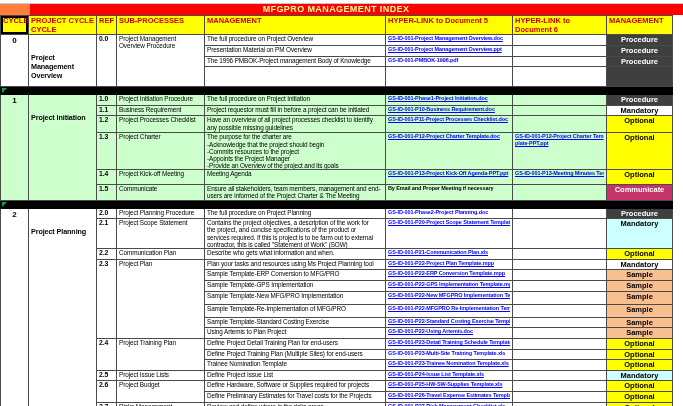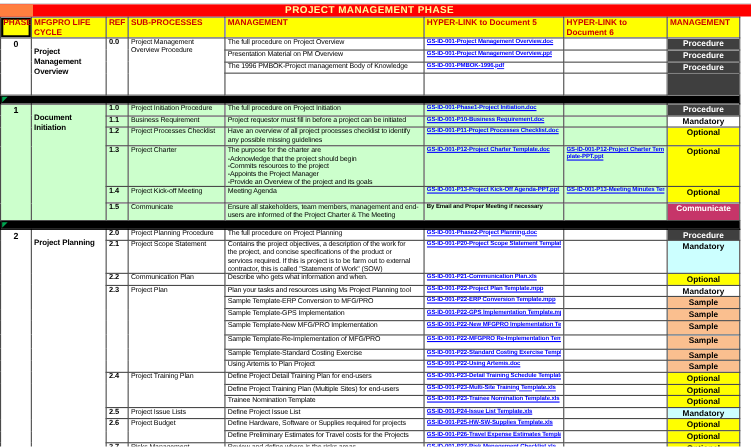--- a/index.html
+++ b/index.html
@@ -19,21 +19,21 @@
   tr.hdr td{background:#ffff00;color:#cc0000;font-weight:bold;font-size:7.5px;line-height:1.15;padding-top:1px;}
   td.hdr-doc{color:#00007a;font-size:5.8px;}
   td.hdr-pref{font-size:9px;}
   td.sel-cell{box-shadow:inset 0 0 0 2px #000;}
   
   tr.sep td{background:#000000;height:7px;padding:0;position:relative;border-color:#000;}
   tr.sep td::before{content:"";position:absolute;left:1px;top:1px;width:0;height:0;
     border-left:5px solid #00a550;border-bottom:5px solid transparent;}
   
   .phase{font-size:8px;font-weight:bold;text-align:center;padding-top:1px;}
-  .lc{font-size:7.2px;font-weight:bold;line-height:1.25;padding-top:7px;letter-spacing:-.1px;}
+  .lc{font-size:7.2px;font-weight:bold;line-height:1.25;padding-top:18px;letter-spacing:-.1px;}
   .ref{font-size:6.8px;font-weight:bold;letter-spacing:-.1px;}
   .sub{font-size:6.4px;line-height:1.12;letter-spacing:-.1px;}
   .desc{font-size:6.4px;line-height:1.12;letter-spacing:-.12px;white-space:nowrap;}
   .desc div{white-space:nowrap;}
   .doclink{display:block;font-size:5.5px;font-weight:bold;color:#0000ff;text-decoration:underline;
     white-space:nowrap;overflow:hidden;letter-spacing:-.1px;line-height:1.25;}
   .doclink.wraps{white-space:normal;word-break:break-all;}
   .plainnote{display:block;font-size:5.5px;font-weight:bold;color:#000;white-space:nowrap;overflow:hidden;letter-spacing:-.1px;}
   .pref{font-size:7.5px;font-weight:bold;text-align:center;line-height:1.15;padding-top:1px;}
   .p-procedure{background:#3f3f3f;color:#ffffff;}
@@ -43,37 +43,37 @@
   .p-sample{background:#fabf8f;color:#000000;}
   .p-communicate{background:#c63569;color:#ffffff;}
 </style>
 </head>
 <body>
 
 <div class="sheet">
   <div class="topstrip"></div>
   <div class="titlebar">
     <div class="orange-seg"></div>
-    <div class="ttl">PROJECT MANAGEMENT PHASE</div>
+    <div class="ttl">MFGPRO MANAGEMENT INDEX</div>
   </div>
   <table id="grid">
     <colgroup>
       <col style="width:28px">
         <col style="width:68px">
         <col style="width:20px">
         <col style="width:88px">
       <col style="width:181px">
         <col style="width:127px">
         <col style="width:94px">
         <col style="width:66px">
     </colgroup>
     <tbody id="grid-body">
       <tr class="hdr">
-        <td class="sel-cell">PHASE</td>
-        <td>MFGPRO LIFE CYCLE</td>
+        <td class="sel-cell">CYCLE</td>
+        <td>PROJECT CYCLE CYCLE</td>
         <td>REF</td>
         <td>SUB-PROCESSES</td>
         <td>MANAGEMENT</td>
         <td class="hdr-doc">HYPER-LINK to Document 5</td>
         <td class="hdr-doc">HYPER-LINK to Document 6</td>
         <td class="hdr-pref">MANAGEMENT</td>
       </tr>
     <tr style="height: 10px;">
           <td class="phase" rowspan="4" style="background: rgb(255, 255, 255);">0</td>
           <td class="lc" rowspan="4" style="background: rgb(255, 255, 255);">Project Management Overview</td>
@@ -106,21 +106,21 @@
           <td class="desc" style="background: rgb(255, 255, 255);"></td>
           <td style="background: rgb(255, 255, 255);"></td>
           <td style="background: rgb(255, 255, 255);"></td>
           <td class="pref p-procedure"></td>
         </tr>
         <tr class="sep">
           <td colspan="8"></td>
         </tr>
         <tr style="height: 9px;">
           <td class="phase" rowspan="6" style="background: rgb(204, 255, 204);">1</td>
-          <td class="lc" rowspan="6" style="background: rgb(204, 255, 204);">Document Initiation</td>
+          <td class="lc" rowspan="6" style="background: rgb(204, 255, 204);">Project Initiation</td>
           <td class="ref" rowspan="1" style="background: rgb(204, 255, 204);">1.0</td>
           <td class="sub" rowspan="1" style="background: rgb(204, 255, 204);">Project Initiation Procedure</td>
           <td class="desc" style="background: rgb(204, 255, 204);">The full procedure on Project Initiation</td>
           <td style="background: rgb(204, 255, 204);">
             <a href="#" class="doclink">GS-ID-001-Phase1-Project Initiation.doc</a>
           </td>
           <td style="background: rgb(204, 255, 204);"></td>
           <td class="pref p-procedure">Procedure</td>
         </tr>
         <tr style="height: 9px;">

